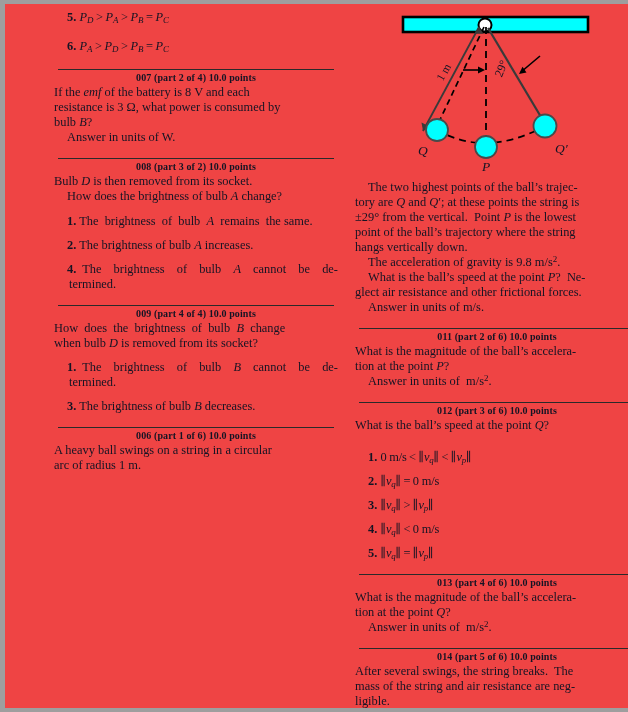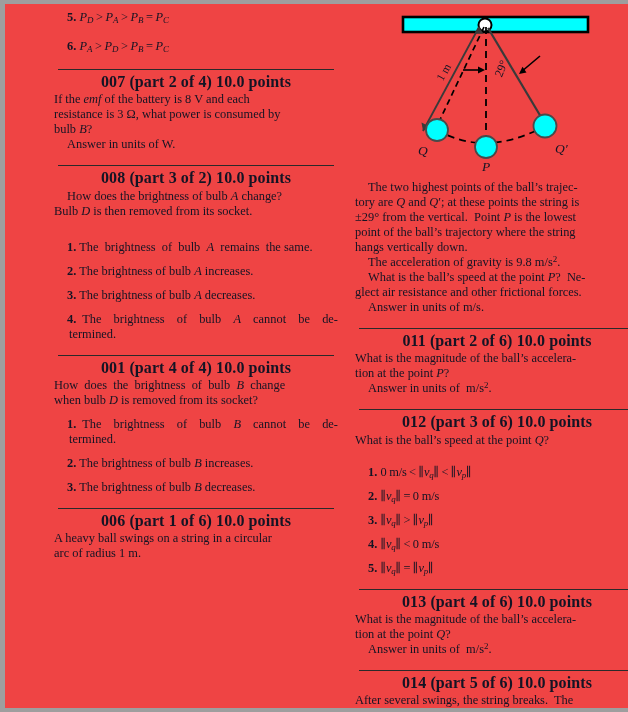--- a/index.html
+++ b/index.html
@@ -34,21 +34,21 @@
   #col-right { left: 350px; }
 
   .rule {
     border: 0;
     border-top: 1.15px solid #2a2a2a;
     margin: 9px 4px 2px 4px;
   }
   .qhead {
     text-align: center;
     font-weight: bold;
-    font-size: 16px;
+    font-size: 10px;
     letter-spacing: 0.1px;
     margin: 0 0 1px 0;
   }
   .para {
     margin: 0;
     text-align: justify;
     text-justify: inter-word;
   }
   .para.hang { text-indent: 13px; }
   .choice {
@@ -110,58 +110,50 @@
     <div class="qhead">007 (part 2 of 4) 10.0 points</div>
     <div class="para">
       If the <i>emf</i> of the battery is 8 V and each<br>
       resistance is 3 Ω, what power is consumed by<br>
       bulb <i>B</i>?
     </div>
     <div class="para hang">Answer in units of  W.</div>
 
     <hr class="rule" style="margin-top:13px;">
     <div class="qhead">008 (part 3 of 2) 10.0 points</div>
+    <div class="para">
+      Bulb <i>D</i> is then removed from its socket.
+    </div>
     <div class="para hang">
       How does the brightness of bulb <i>A</i> change?
     </div>
-    <div class="para">
-      Bulb <i>D</i> is then removed from its socket.
-    </div>
-
-    <div class="choice" style="margin-top:21px;">
+
+    <div class="choice" style="margin-top:10px;">
       <span class="num">1.</span>
       <span>The&nbsp; brightness&nbsp; of&nbsp; bulb&nbsp; <i>A</i>&nbsp; remains&nbsp; the same.</span>
     </div>
     <div class="choice">
       <span class="num">2.</span>
       <span>The brightness of bulb <i>A</i> increases.</span>
     </div>
     <div class="choice">
-      <span class="num">3.</span>
-      <span>The brightness of bulb <i>A</i> decreases.</span>
-    </div>
-    <div class="choice">
       <span class="num">4.</span>
       <span>The&nbsp; brightness&nbsp; of&nbsp; bulb&nbsp; <i>A</i>&nbsp; cannot&nbsp; be&nbsp; de-termined.</span>
     </div>
 
     <hr class="rule" style="margin-top:13px;">
-    <div class="qhead">001 (part 4 of 4) 10.0 points</div>
+    <div class="qhead">009 (part 4 of 4) 10.0 points</div>
     <div class="para">
       How&nbsp; does&nbsp; the&nbsp; brightness&nbsp; of&nbsp; bulb&nbsp; <i>B</i>&nbsp; change<br>
       when bulb <i>D</i> is removed from its socket?
     </div>
 
     <div class="choice" style="">
       <span class="num">1.</span>
       <span>The&nbsp; brightness&nbsp; of&nbsp; bulb&nbsp; <i>B</i>&nbsp; cannot&nbsp; be&nbsp; de-termined.</span>
-    </div>
-    <div class="choice">
-      <span class="num">2.</span>
-      <span>The brightness of bulb <i>B</i> increases.</span>
     </div>
     <div class="choice">
       <span class="num">3.</span>
       <span>The brightness of bulb <i>B</i> decreases.</span>
     </div>
 
     <hr class="rule" style="margin-top:13px;">
     <div class="qhead">006 (part 1 of 6) 10.0 points</div>
     <div class="para">
       A heavy ball swings on a string in a circular<br>

